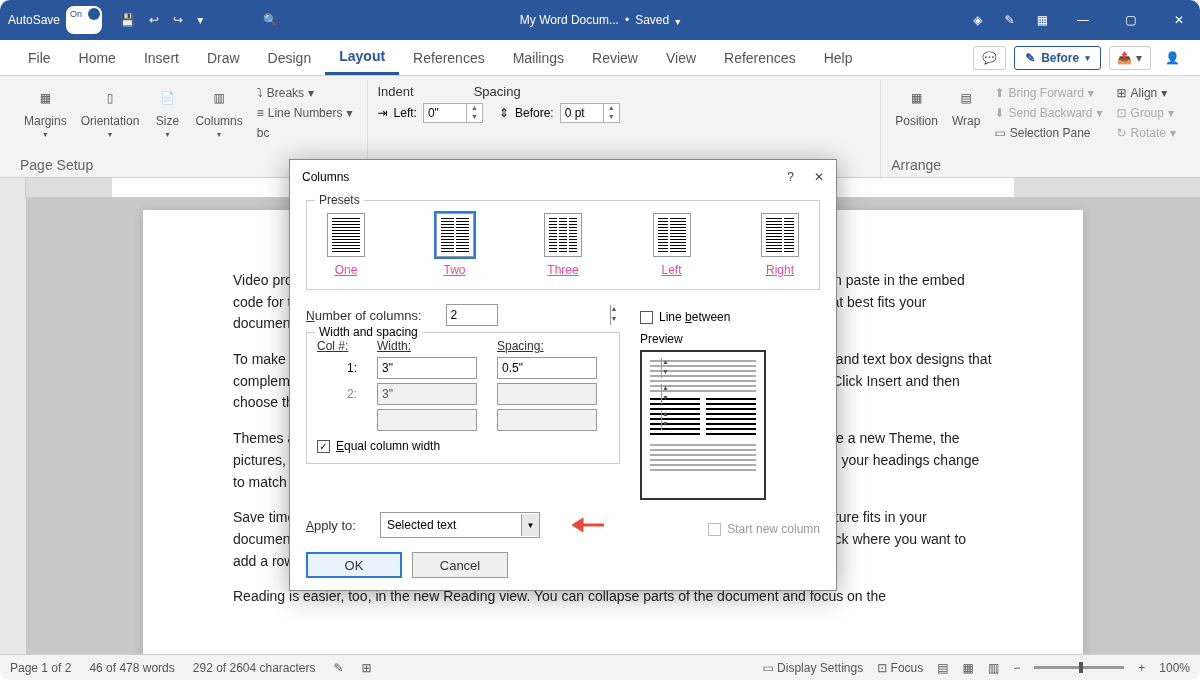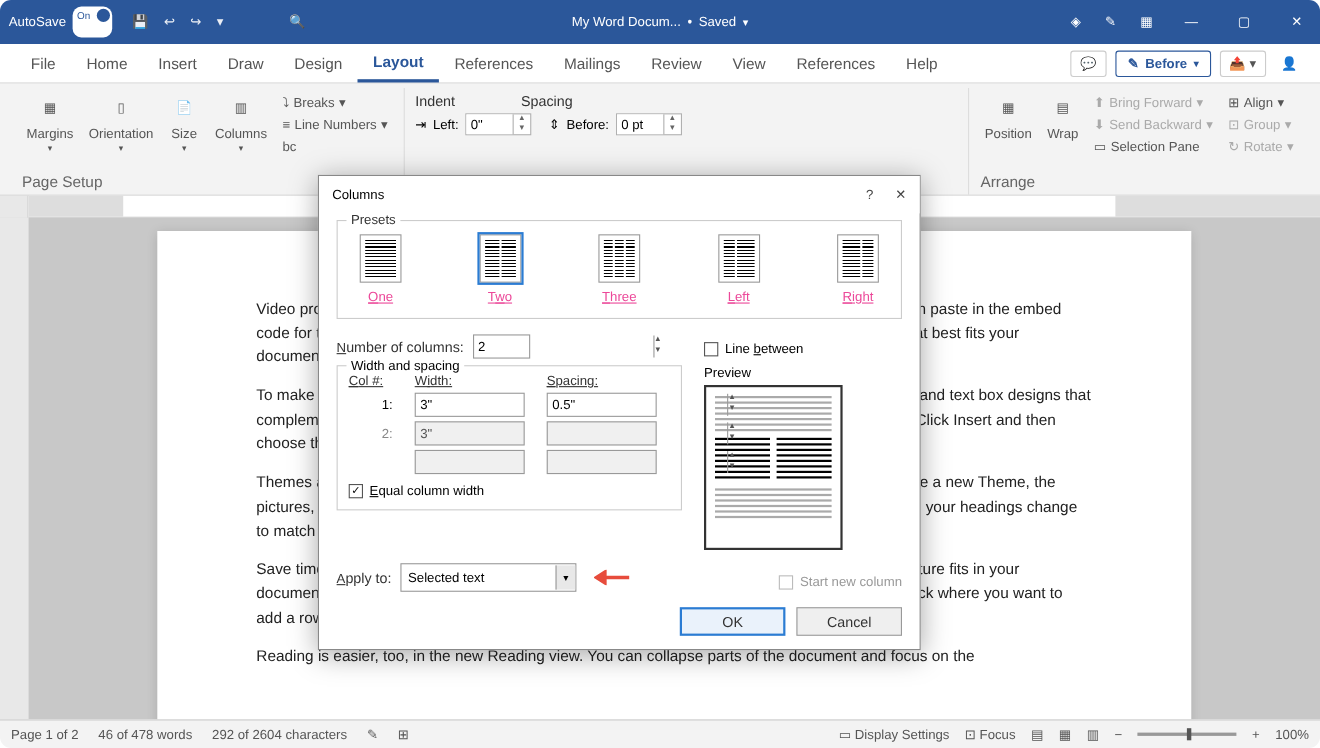--- a/index.html
+++ b/index.html
@@ -49,42 +49,42 @@
 .dialog .dtitle .dtr{margin-left:auto;display:flex;gap:20px;font-size:14px;color:#444;}
 .dialog .dbody{padding:6px 16px 12px;}
 .preset-frame{border:1px solid #ccc;padding:8px 10px 12px;position:relative;margin-bottom:8px;}
 .preset-frame .legend{position:absolute;top:-8px;left:8px;background:#fff;padding:0 4px;font-size:12px;color:#333;}
 .presets{display:flex;justify-content:space-between;padding:4px 10px 0;}
 .preset{display:flex;flex-direction:column;align-items:center;gap:6px;}
 .preset .pbox{width:38px;height:44px;border:1px solid #999;background:#fff;display:flex;padding:4px;gap:2px;}
 .preset.sel .pbox{outline:2px solid #2b7cd3;}
 .pbox .col{flex:1;background:repeating-linear-gradient(#000,#000 1px,#fff 1px,#fff 3px);}
 .preset .plabel{font-size:12px;text-decoration:underline;color:#ec4899;}
-.row{display:flex;align-items:center;gap:8px;margin:6px 0;}
+.row{display:flex;align-items:center;gap:24px;margin:6px 0;}
 .lbl{font-size:13px;color:#333;}
 .ws-frame{border:1px solid #ccc;padding:6px 10px 10px;position:relative;margin-top:4px;flex:1;}
 .ws-frame .legend{position:absolute;top:-8px;left:8px;background:#fff;padding:0 4px;font-size:12px;}
 .ws-grid{display:grid;grid-template-columns:40px 100px 100px;gap:4px 20px;align-items:center;}
 .ws-grid .hd{font-size:12px;text-decoration:underline;color:#333;}
 .ws-spin{display:flex;border:1px solid #999;height:22px;background:#fff;}
 .ws-spin.dis{background:#f0f0f0;color:#888;}
 .ws-spin input{border:none;flex:1;padding:0 4px;background:transparent;font-size:12px;}
 .ws-spin .spb{width:16px;border-left:1px solid #999;display:flex;flex-direction:column;}
 .ws-spin .spb div{flex:1;font-size:7px;line-height:8px;text-align:center;color:#555;}
 .chk{display:flex;align-items:center;gap:6px;margin-top:8px;font-size:13px;}
 .chk .box{width:13px;height:13px;border:1px solid #555;display:flex;align-items:center;justify-content:center;font-size:10px;}
 .preview-box{border:2px solid #333;width:126px;height:150px;background:#fff;padding:8px;margin-top:4px;}
 .preview-lines .ln{height:2px;background:#aaa;margin-bottom:3px;}
 .preview-twocol{display:flex;gap:6px;margin:6px 0;}
 .preview-twocol .c{flex:1;}
 .preview-twocol .c .ln{height:2px;background:#000;margin-bottom:3px;}
 .select{border:1px solid #999;height:22px;display:flex;align-items:center;padding:12px 6px;width:160px;background:#fff;font-size:12px;}
 .select .dd{margin-left:auto;background:#e8e8e8;border-left:1px solid #999;width:18px;height:22px;margin-right:-6px;display:flex;align-items:center;justify-content:center;font-size:8px;}
 .arrow{width:42px;height:14px;margin-left:8px;}
-.dlg-btns{display:flex;justify-content:flex-end;gap:10px;margin-top:14px;}
+.dlg-btns{display:flex;gap:10px;margin-top:14px;}
 .dlg-btn{width:96px;height:26px;border:1px solid #999;background:#efefef;font-size:13px;color:#333;}
 .dlg-btn.primary{border:2px solid #2b7cd3;background:#eaf2fb;}
 u{text-decoration:underline;}
 .ruler{flex:1;background:#fff;position:relative;height:20px;border-bottom:1px solid #ccc;}
 .ruler .shade{position:absolute;left:0;width:86px;top:0;bottom:0;background:#ddd;}
 .ruler .shade.r{left:auto;right:0;width:186px;}
 </style>
 </head>
 <body>
 

